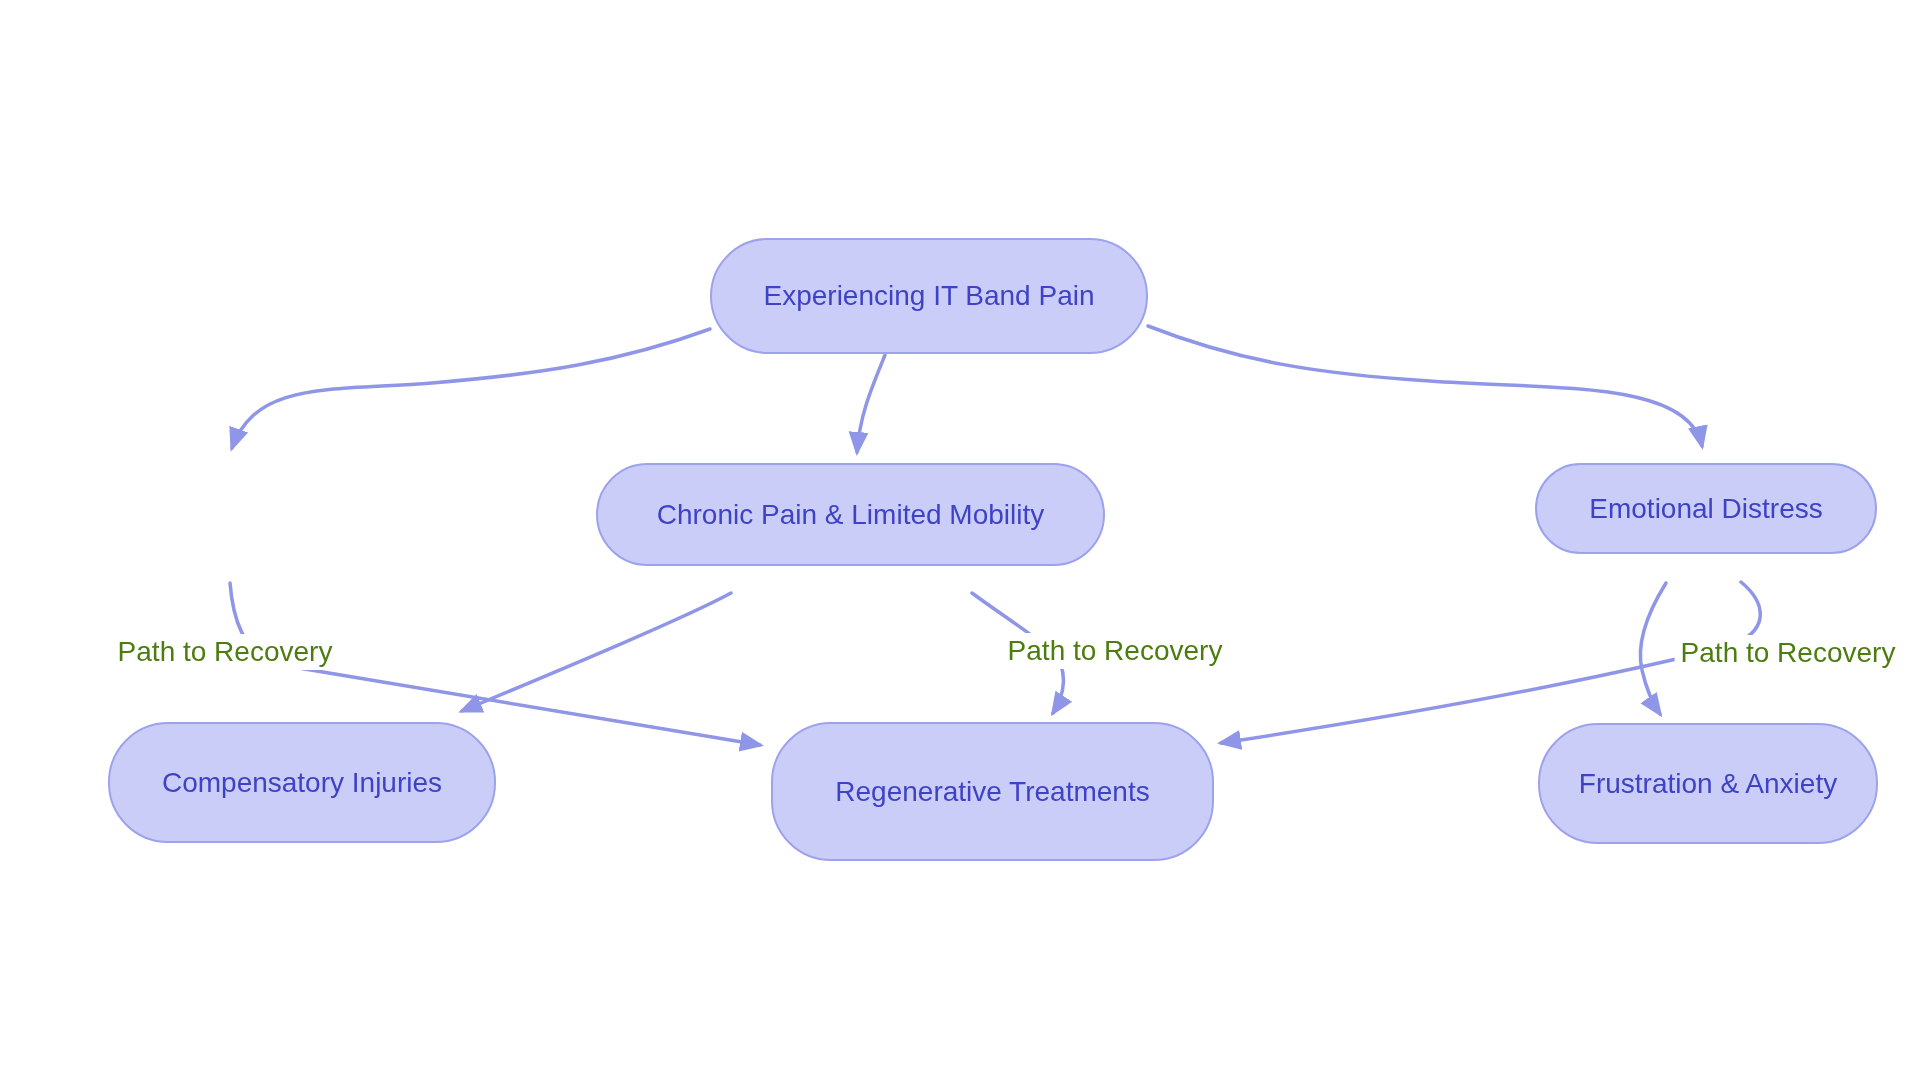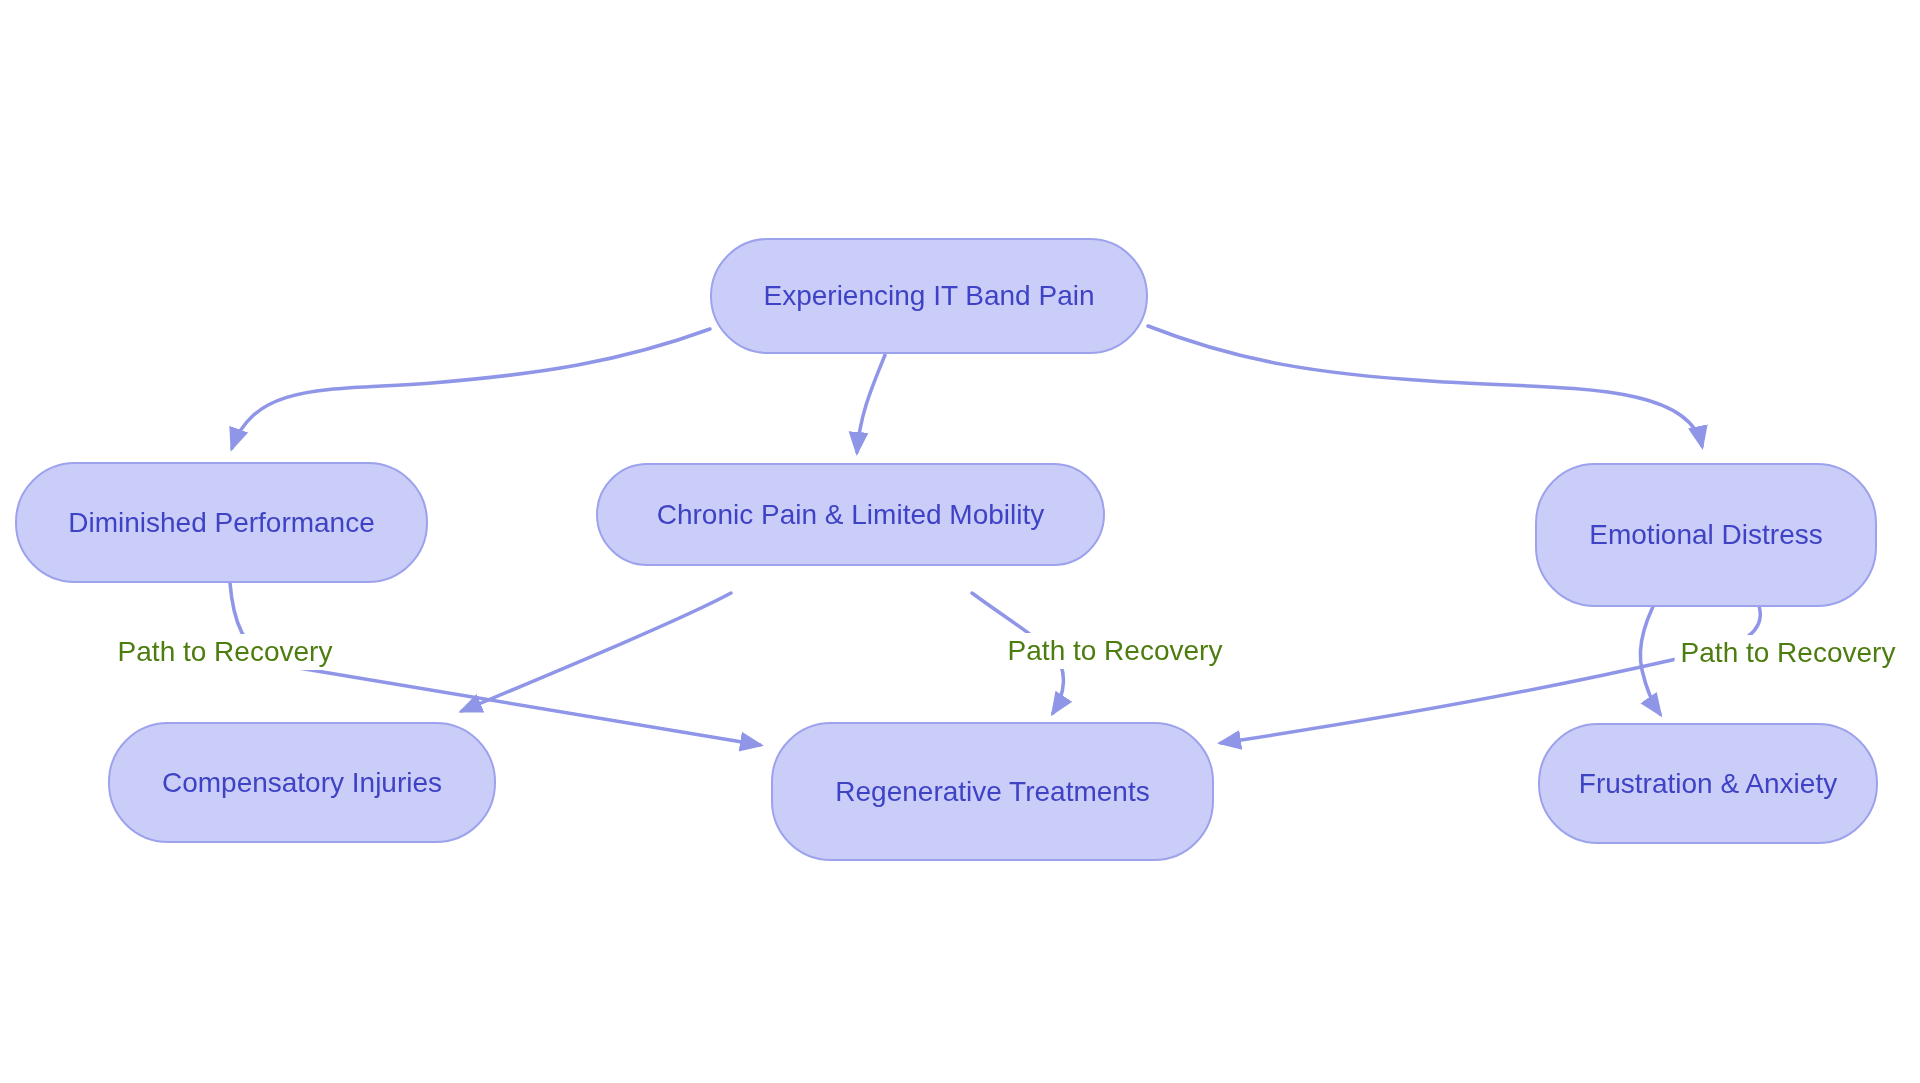--- a/index.html
+++ b/index.html
@@ -82,25 +82,24 @@
   </svg>
 
   <div class="edge-label" style="left:225px; top:652px;">Path to Recovery</div>
 
   <div class="edge-label" style="left:1115px; top:651px;">Path to Recovery</div>
 
   <div class="edge-label" style="left:1788px; top:653px;">Path to Recovery</div>
 
   <div class="node" style="left:710px; top:238px; width:438px; height:116px;">Experiencing IT Band Pain</div>
 
-  <div class="node" style="left:15px; top:462px; width:413px; height:121px;">Diminished Performance</div>
 
   <div class="node" style="left:596px; top:463px; width:509px; height:103px;">Chronic Pain &amp; Limited Mobility</div>
 
-  <div class="node" style="left:1535px; top:463px; width:342px; height:144px;">Emotional Distress</div>
+  <div class="node" style="left:1535px; top:463px; width:342px; height:91px;">Emotional Distress</div>
 
   <div class="node" style="left:108px; top:722px; width:388px; height:121px;">Compensatory Injuries</div>
 
   <div class="node" style="left:771px; top:722px; width:443px; height:139px;">Regenerative Treatments</div>
 
   <div class="node" style="left:1538px; top:723px; width:340px; height:121px;">Frustration &amp; Anxiety</div>
 
 </div>
 
 </body></html>

